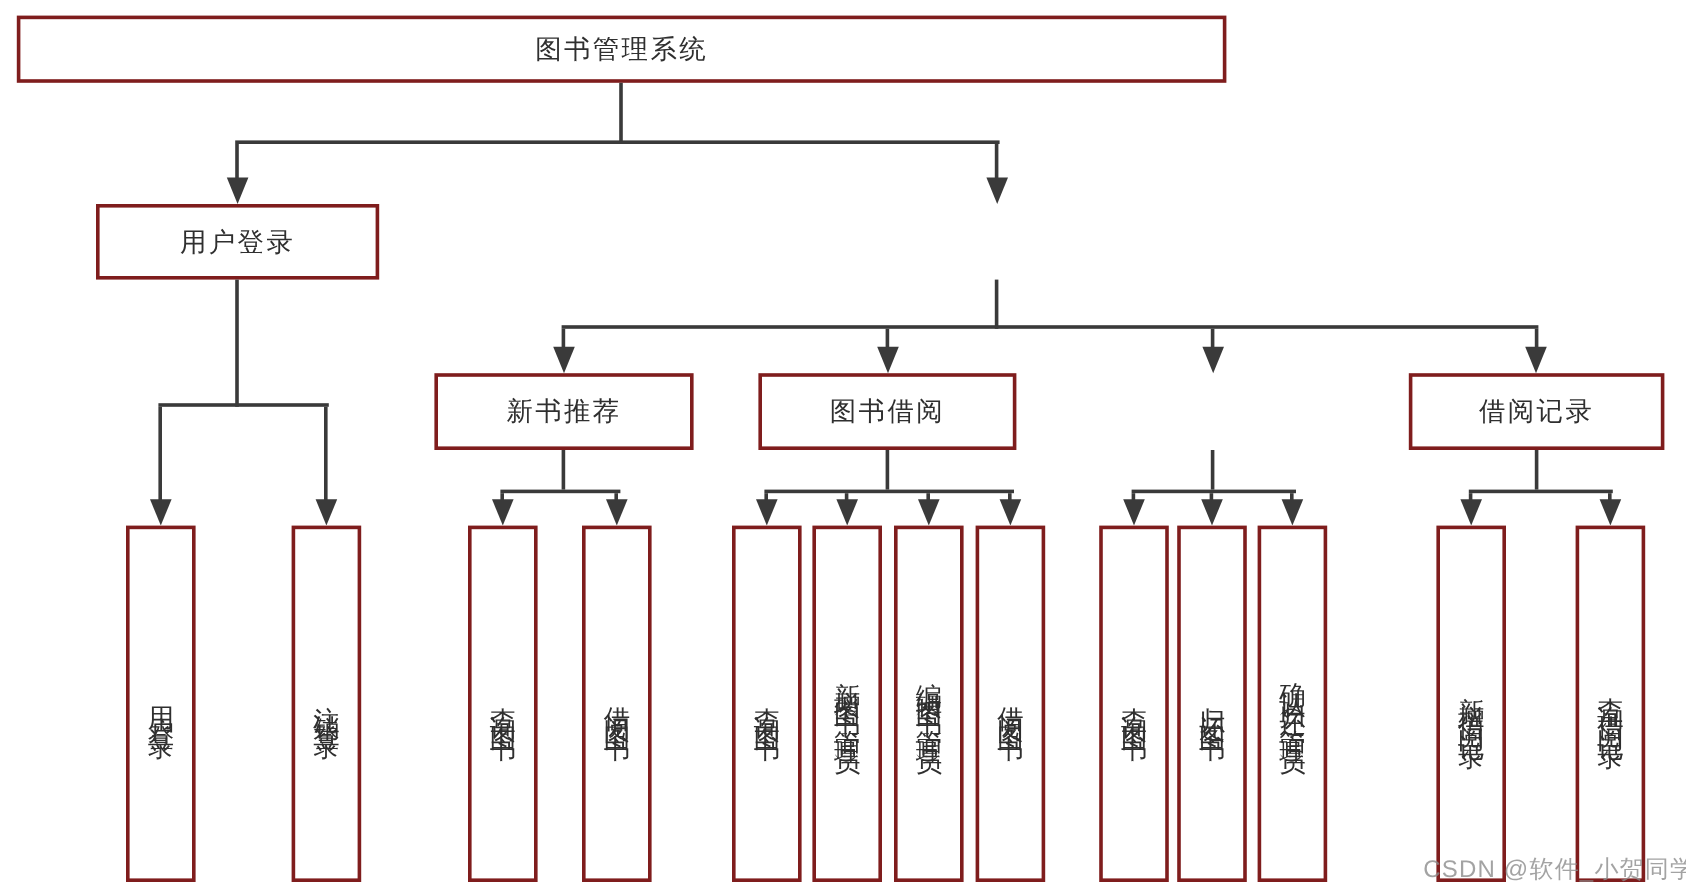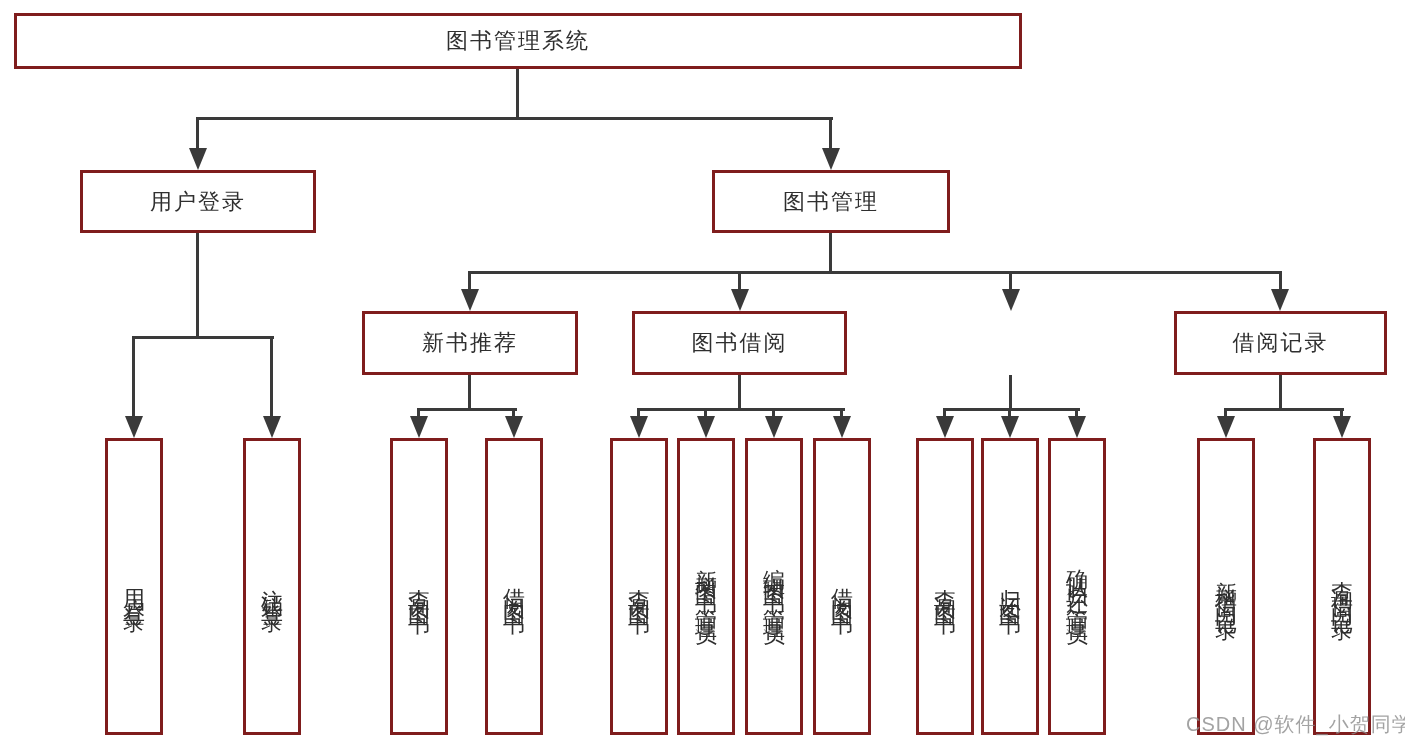--- a/index.html
+++ b/index.html
@@ -62,23 +62,20 @@
 
   <div class="vl" style="left:516px;top:69px;height:51px"></div>
   <div class="hl" style="left:196px;top:117px;width:637px"></div>
   <div class="vl" style="left:196px;top:120px;height:32px"></div>
   <div class="vl" style="left:829px;top:120px;height:32px"></div>
   <div class="ar" style="left:189px;top:148px"></div>
   <div class="ar" style="left:822px;top:148px"></div>
 
   <div class="box" style="left:80px;top:170px;width:236px;height:63px">
     <span class="hlbl">用户登录</span>
-  </div>
-  <div class="box" style="left:712px;top:170px;width:238px;height:63px">
-    <span class="hlbl">图书管理</span>
   </div>
 
   <div class="vl" style="left:196px;top:233px;height:106px"></div>
   <div class="hl" style="left:132px;top:336px;width:142px"></div>
   <div class="vl" style="left:132px;top:339px;height:81px"></div>
   <div class="vl" style="left:270px;top:339px;height:81px"></div>
   <div class="ar" style="left:125px;top:416px"></div>
   <div class="ar" style="left:263px;top:416px"></div>
 
   <div class="vl" style="left:829px;top:233px;height:41px"></div>

